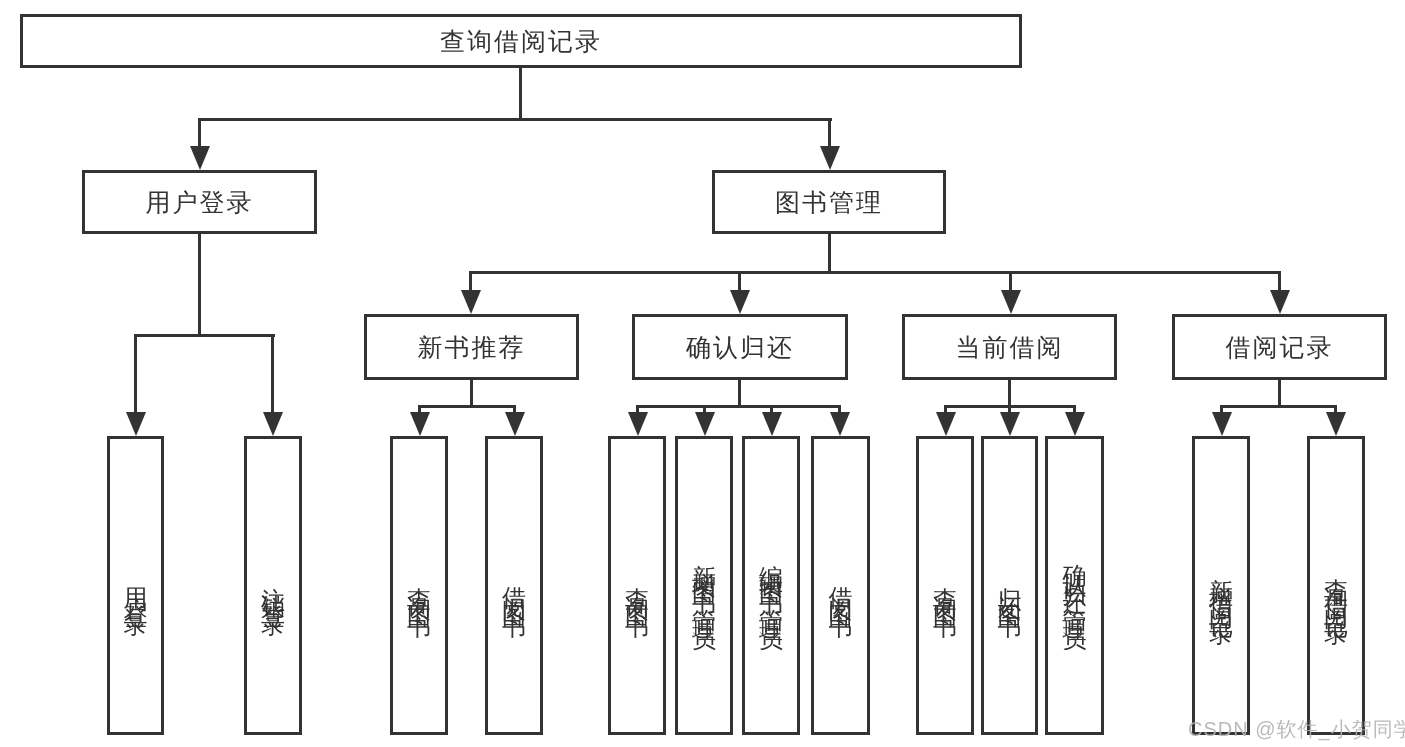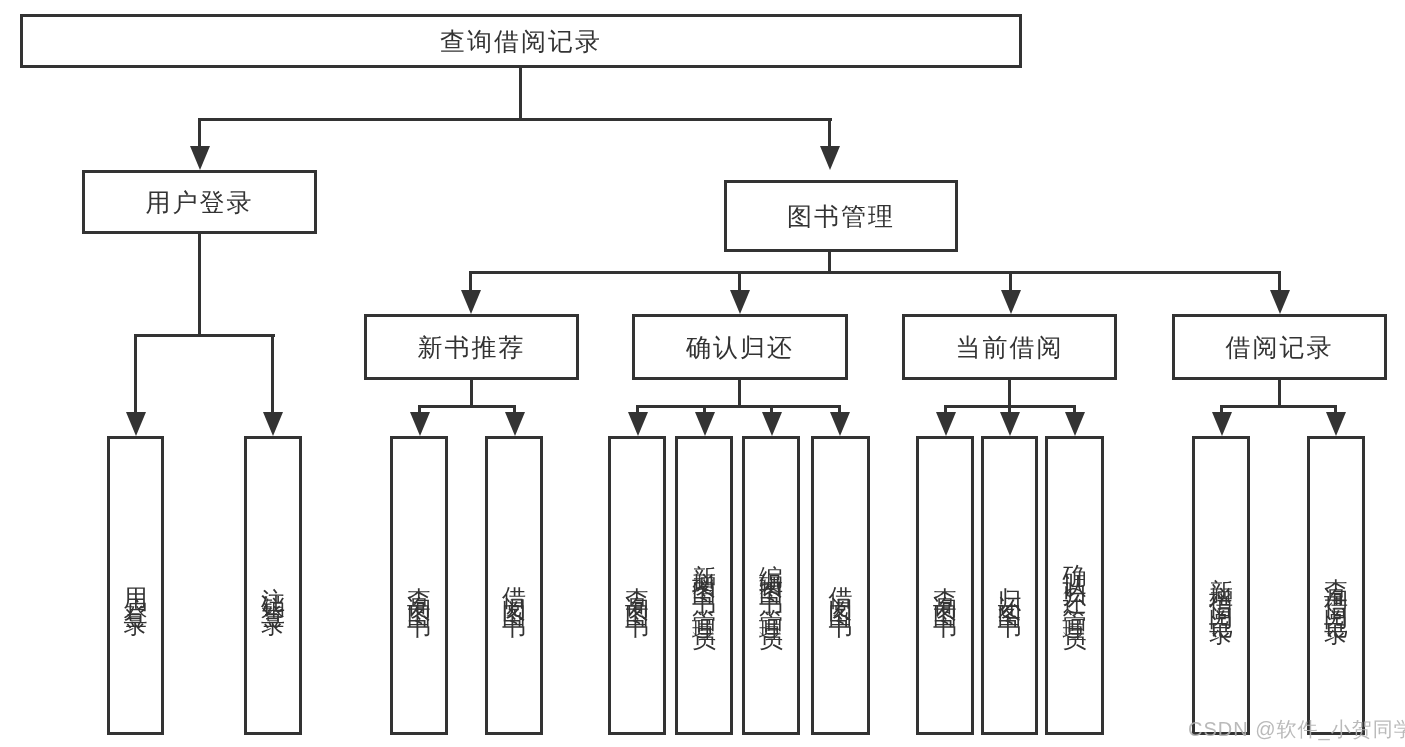--- a/index.html
+++ b/index.html
@@ -116,21 +116,21 @@
     <div class="arrow" style="left: 694.5px; top: 412px;"></div>
     <div class="arrow" style="left: 761.5px; top: 412px;"></div>
     <div class="arrow" style="left: 829.5px; top: 412px;"></div>
     <div class="arrow" style="left: 935.5px; top: 412px;"></div>
     <div class="arrow" style="left: 999.5px; top: 412px;"></div>
     <div class="arrow" style="left: 1064.5px; top: 412px;"></div>
     <div class="arrow" style="left: 1211.5px; top: 412px;"></div>
     <div class="arrow" style="left: 1325.5px; top: 412px;"></div>
     <div class="node h root" style="left: 20px; top: 14px; width: 1002px; height: 54px;">查询借阅记录</div>
     <div class="node h" style="left: 82px; top: 170px; width: 235px; height: 64px;">用户登录</div>
-    <div class="node h" style="left: 712px; top: 180px; width: 234px; height: 72px; margin-left: 12px;">图书管理</div>
+    <div class="node h" style="left: 712px; top: 170px; width: 234px; height: 64px;">图书管理</div>
     <div class="node h" style="left: 364px; top: 314px; width: 215px; height: 66px;">新书推荐</div>
     <div class="node h" style="left: 632px; top: 314px; width: 216px; height: 66px;">确认归还</div>
     <div class="node h" style="left: 902px; top: 314px; width: 215px; height: 66px; text-align: right;">当前借阅</div>
     <div class="node h" style="left: 1172px; top: 314px; width: 215px; height: 66px;">借阅记录</div>
     <div class="node v" style="left: 107px; top: 436px; width: 57px; height: 299px;">用户登录</div>
     <div class="node v" style="left: 244px; top: 436px; width: 58px; height: 299px;">注销登录</div>
     <div class="node v" style="left: 390px; top: 436px; width: 58px; height: 299px;">查询图书</div>
     <div class="node v" style="left: 485px; top: 436px; width: 58px; height: 299px;">借阅图书</div>
     <div class="node v" style="left: 608px; top: 436px; width: 58px; height: 299px;">查询图书</div>
     <div class="node v" style="left: 675px; top: 436px; width: 58px; height: 299px;">新增图书（管理员）</div>

